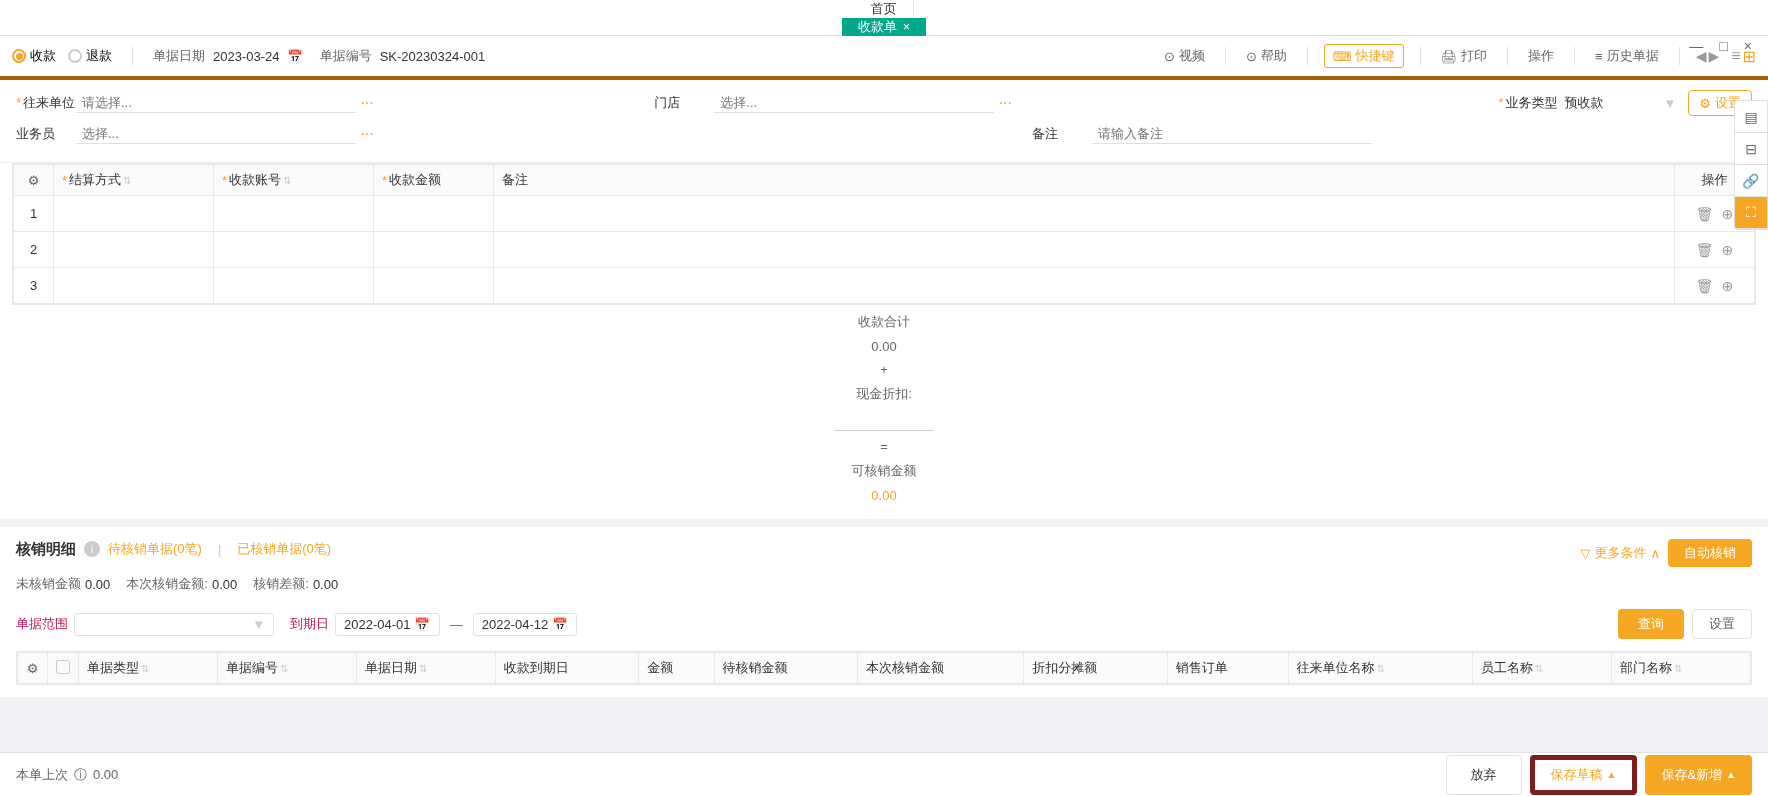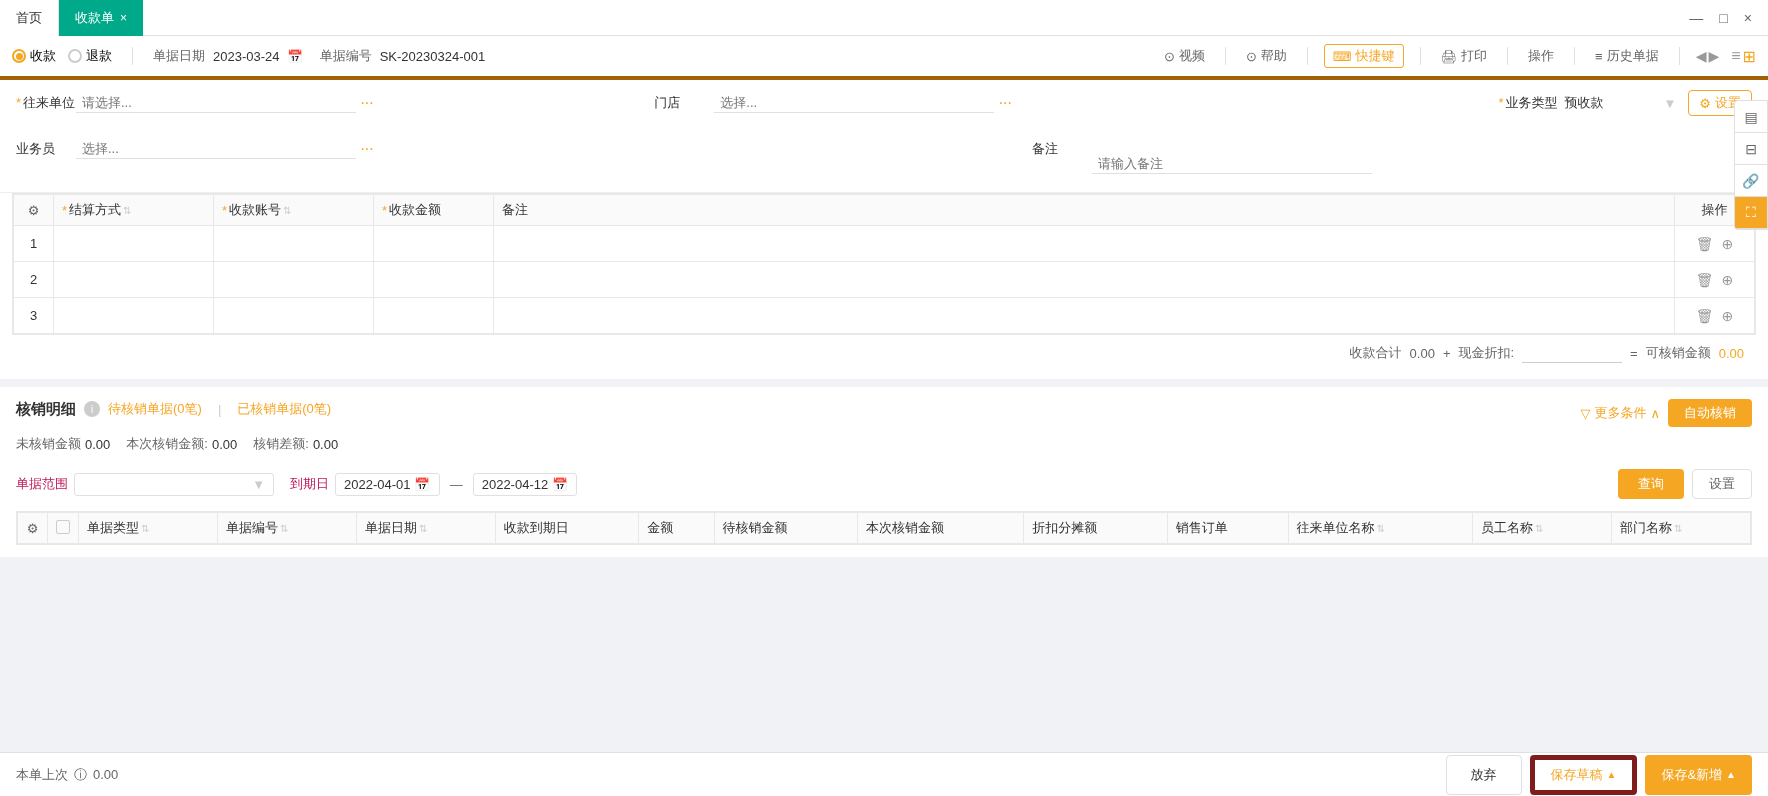--- a/index.html
+++ b/index.html
@@ -1,21 +1,21 @@
 <!DOCTYPE html>
 <html><head>
   <meta charset="utf-8">
   <style>
     * { box-sizing: border-box; margin: 0; padding: 0; font-family: 'Microsoft YaHei', Arial, sans-serif; font-size: 13px; }
     body { background: #f0f2f5; width: 1768px; height: 796px; overflow: hidden; }
 
     
     .tab-bar {
       display: flex; align-items: center; background: #fff; height: 36px;
-      border-bottom: 1px solid #e0e0e0; padding: 0;
+      border-bottom: 1px solid #e0e0e0; padding: 0; flex-direction: column;
     }
     .tab-home {
       background: #fff; color: #333; padding: 0 16px; height: 36px;
       display: flex; align-items: center; cursor: pointer; border-right: 1px solid #e0e0e0;
     }
     .tab-active {
       background: #00a98a; color: #fff; padding: 0 16px; height: 36px;
       display: flex; align-items: center; cursor: pointer; gap: 6px;
     }
     .tab-close { color: #fff; font-size: 12px; cursor: pointer; }
@@ -93,21 +93,21 @@
     .col-amount { width: 120px; }
     .col-note { }
     .col-op { width: 80px; text-align: center; }
     .op-btns { display: flex; gap: 8px; justify-content: center; }
     .op-btn { cursor: pointer; color: #999; font-size: 14px; }
     .gear-icon { cursor: pointer; color: #666; }
 
     
     .summary-row {
       display: flex; align-items: center; justify-content: flex-end;
-      padding: 8px 24px; gap: 8px; color: #666;
+      padding: 8px 24px; gap: 8px; color: #666; flex-direction: column;
     }
     .summary-orange { color: #f5a623; font-weight: 500; }
     .summary-input {
       border: none; border-bottom: 1px solid #ccc; width: 100px; text-align: right;
       outline: none; padding: 2px 4px;
     }
 
     
     .verify-section { background: #fff; margin-top: 8px; padding: 12px 16px; }
     .verify-title { display: flex; align-items: center; gap: 8px; margin-bottom: 8px; }
@@ -312,21 +312,21 @@
   <div class="form-row">
     <div class="form-field" style="flex: 2.5">
       <span class="form-label">业务员</span>
       <input class="form-input" style="max-width: 280px;" placeholder="选择...">
       <span class="form-more">···</span>
     </div>
     <div class="form-field-separator"></div>
     <div class="form-field-separator"></div>
     <div class="form-field" style="flex: 2">
       <span class="form-label">备注</span>
-      <input class="form-input" style="max-width: 280px; margin-top: 30px;" placeholder="请输入备注">
+      <input class="form-input" style="max-width: 280px;" placeholder="请输入备注">
     </div>
   </div>
 </div>
 
 <div class="table-section">
   <div class="table-wrap">
     <table>
       <thead>
         <tr>
           <th class="col-seq">

